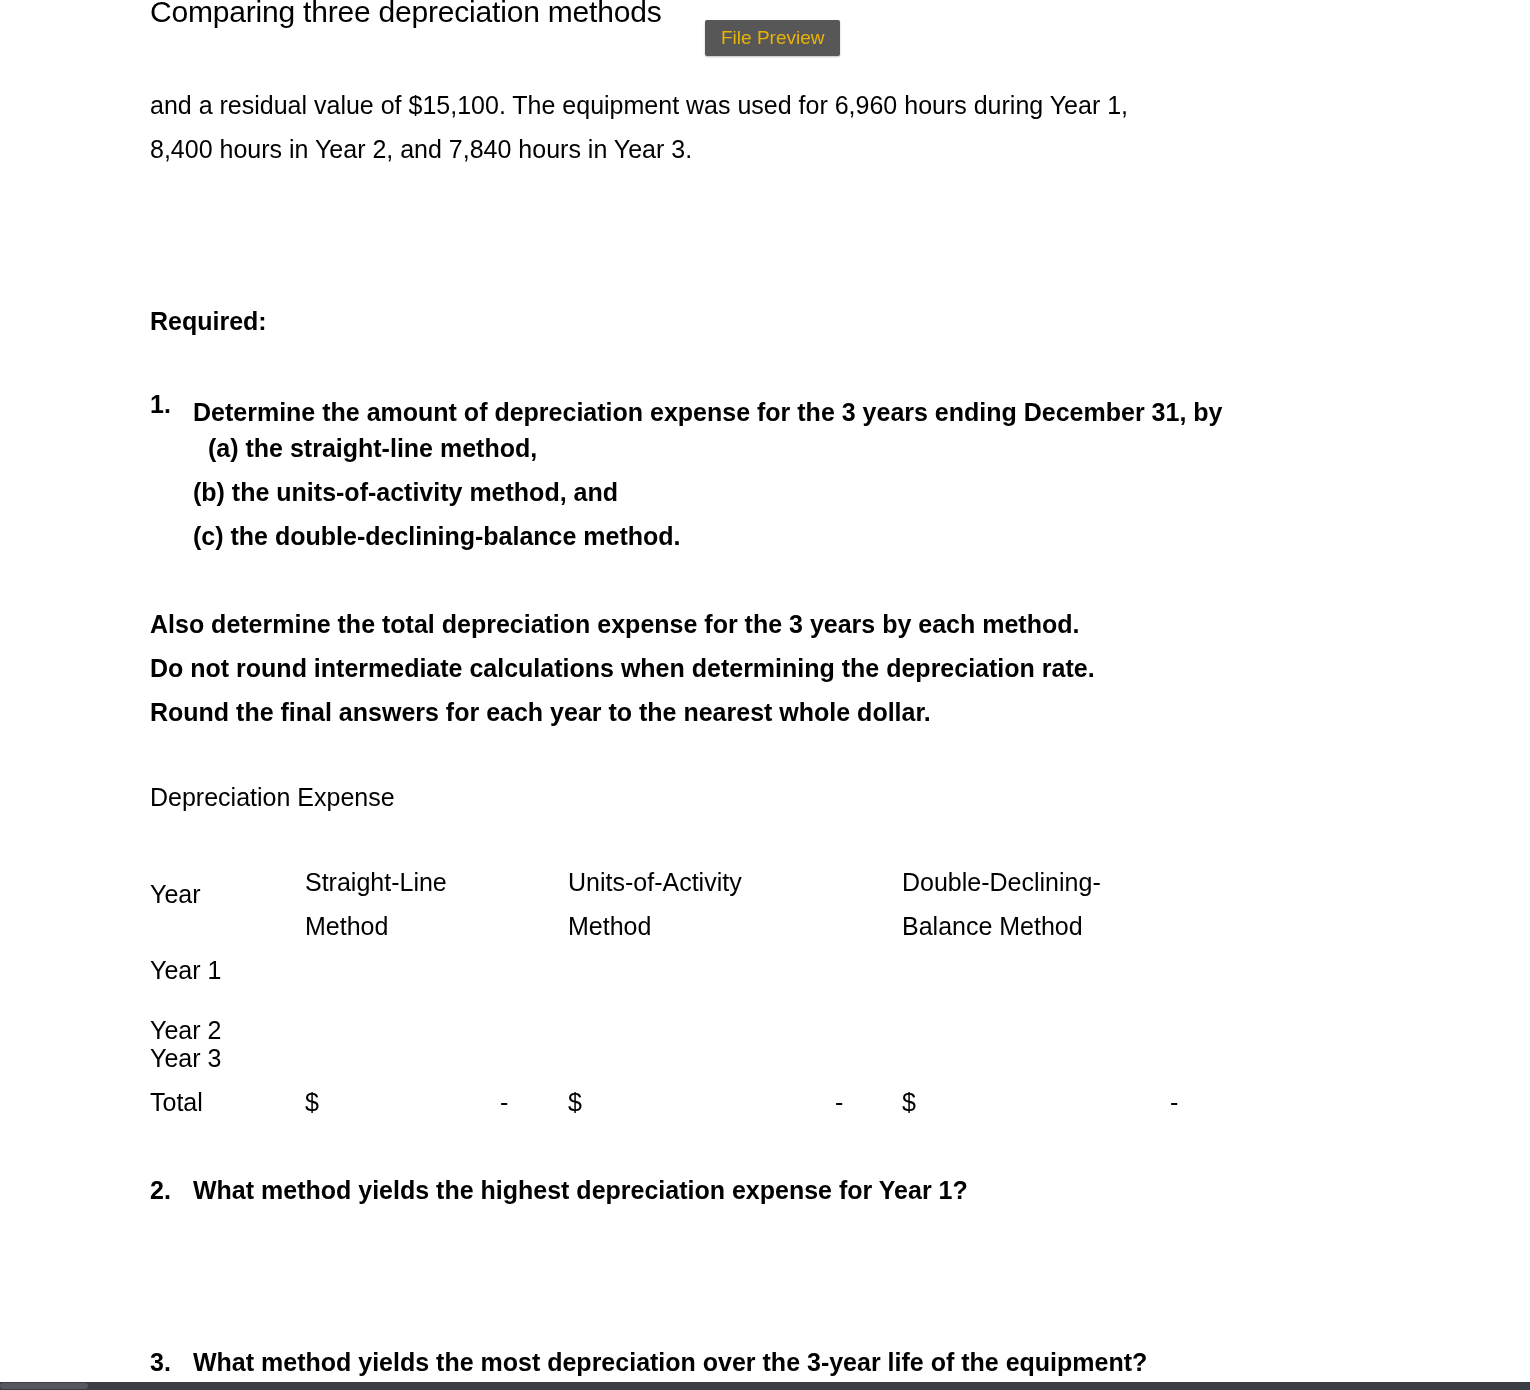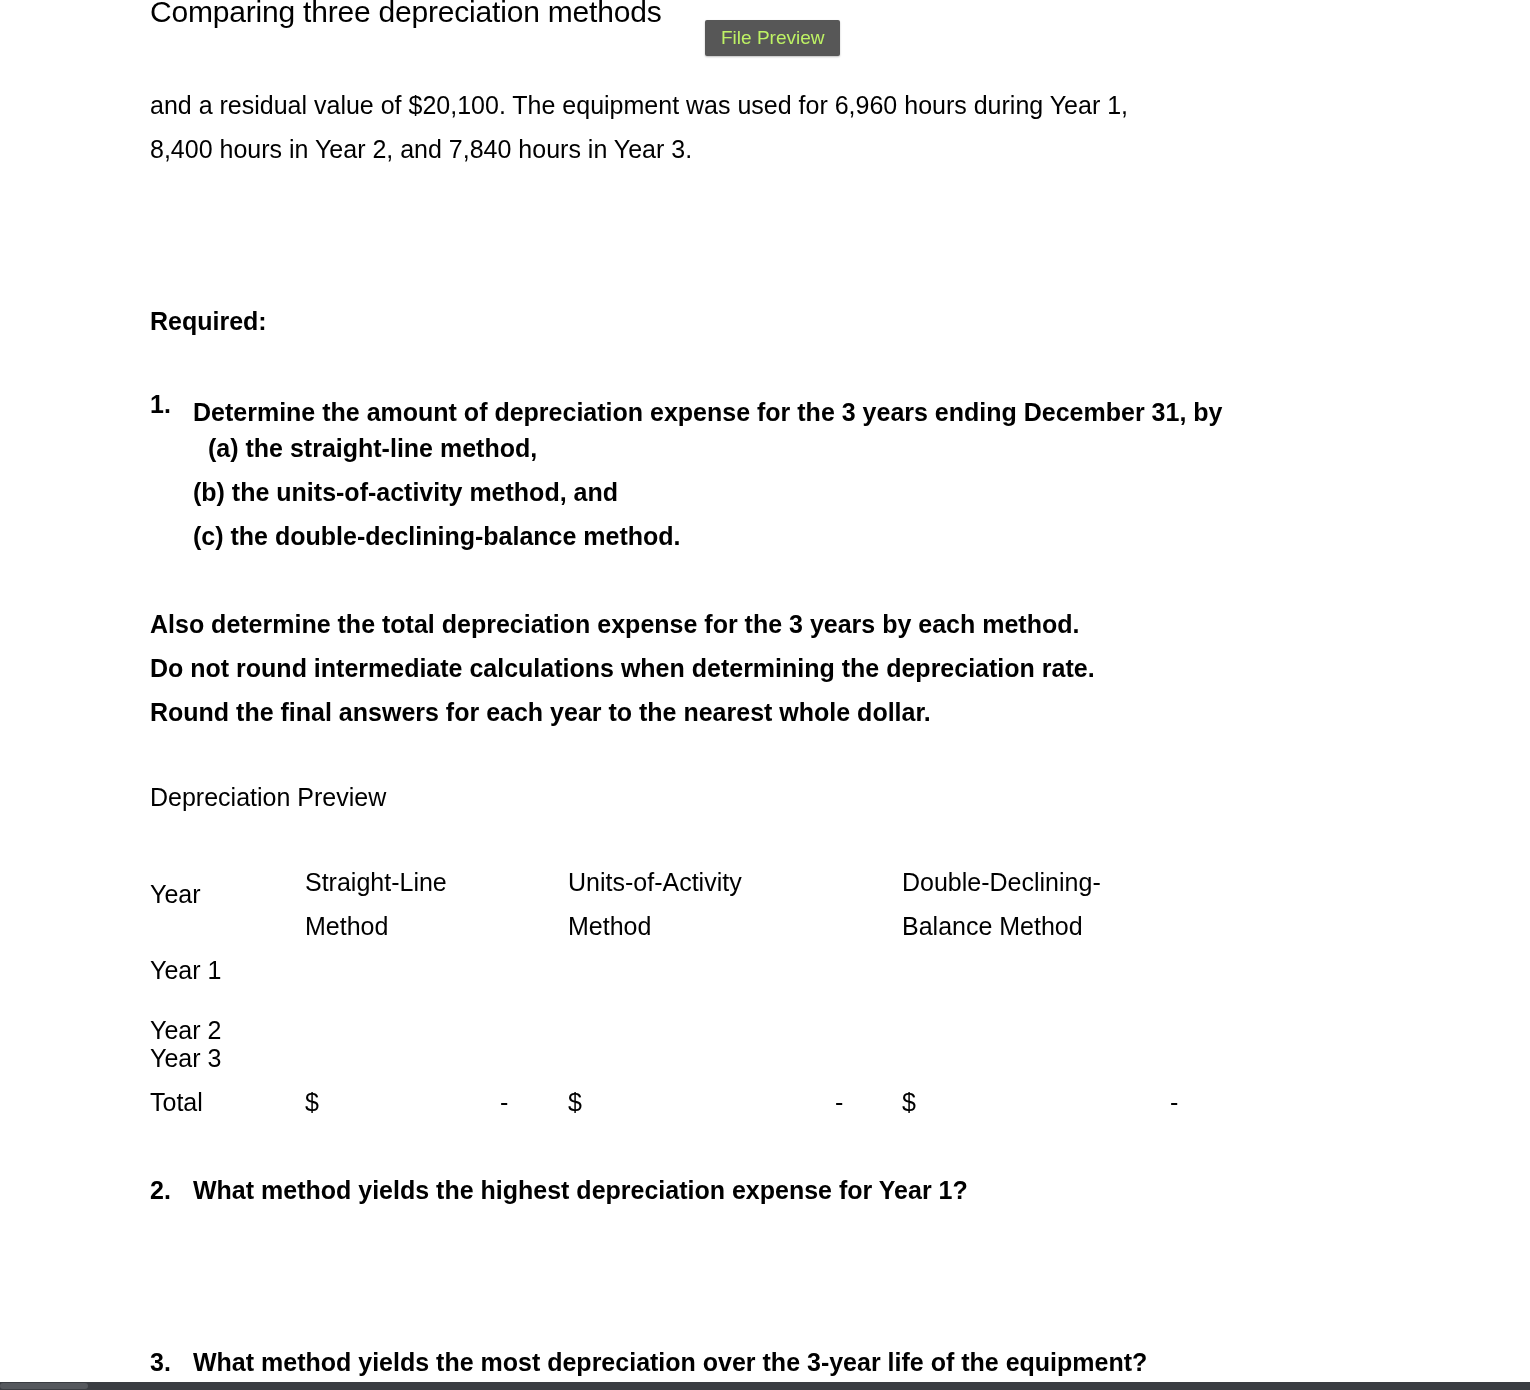--- a/index.html
+++ b/index.html
@@ -34,21 +34,21 @@
     letter-spacing: -0.2px;
     white-space: nowrap;
   }
 
   
   .file-preview-badge {
     position: absolute;
     left: 705px;
     top: 20px;
     background: #575757;
-    color: #bef264;
+    color: #eab308;
     font-size: 19px;
     line-height: 19px;
     padding: 8px 16px 9px 16px;
     border-radius: 2px;
     white-space: nowrap;
     box-shadow: 0 1px 2px rgba(0,0,0,.25);
   }
 
   
   .para {
@@ -149,40 +149,40 @@
 </head>
 <body>
 
 <div class="page">
 
   <div class="doc-title">Comparing three depreciation methods</div>
 
   <div class="file-preview-badge">File Preview</div>
 
   <div class="para p-intro">
-    <div>and a residual value of $20,100. The equipment was used for 6,960 hours during Year 1,</div>
+    <div>and a residual value of $15,100. The equipment was used for 6,960 hours during Year 1,</div>
     <div>8,400 hours in Year 2, and 7,840 hours in Year 3.</div>
   </div>
 
   <div class="para p-req">Required:</div>
 
   <div class="num-marker" style="top:382px;">1.</div>
   <div class="num-text" style="top:382px;margin-top:8px;">Determine the amount of depreciation expense for the 3 years ending December 31, by</div>
 
   <div class="sub-item" style="top:426px;margin-left:15px;">(a) the straight-line method,</div>
   <div class="sub-item" style="top:470px;">(b) the units-of-activity method, and</div>
   <div class="sub-item" style="top:514px;">(c) the double-declining-balance method.</div>
 
   <div class="para p-also">
     <div>Also determine the total depreciation expense for the 3 years by each method.</div>
     <div>Do not round intermediate calculations when determining the depreciation rate.</div>
     <div>Round the final answers for each year to the nearest whole dollar.</div>
   </div>
 
-  <div class="para p-depexp">Depreciation Preview</div>
+  <div class="para p-depexp">Depreciation Expense</div>
 
   <div class="dep-table">
 
     <div class="tcell col1" style="top:12px;">Year</div>
     <div class="tcell col2" style="top:0px;">Straight-Line</div>
     <div class="tcell col3" style="top:0px;">Units-of-Activity</div>
     <div class="tcell col4" style="top:0px;">Double-Declining-</div>
 
     <div class="tcell col2" style="top:44px;">Method</div>
     <div class="tcell col3" style="top:44px;">Method</div>

